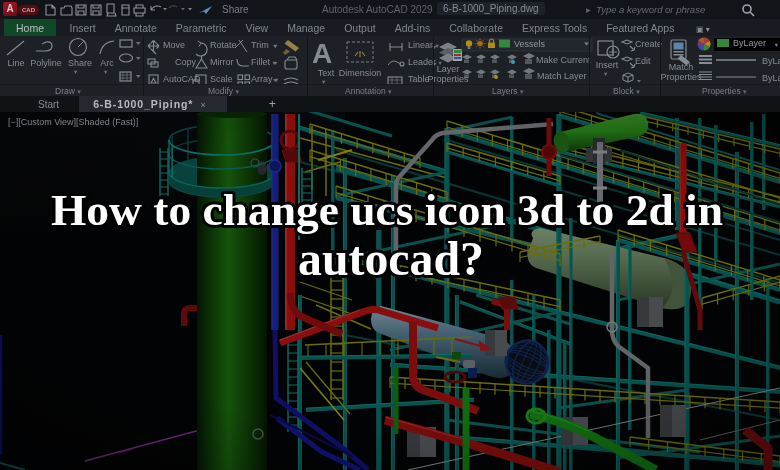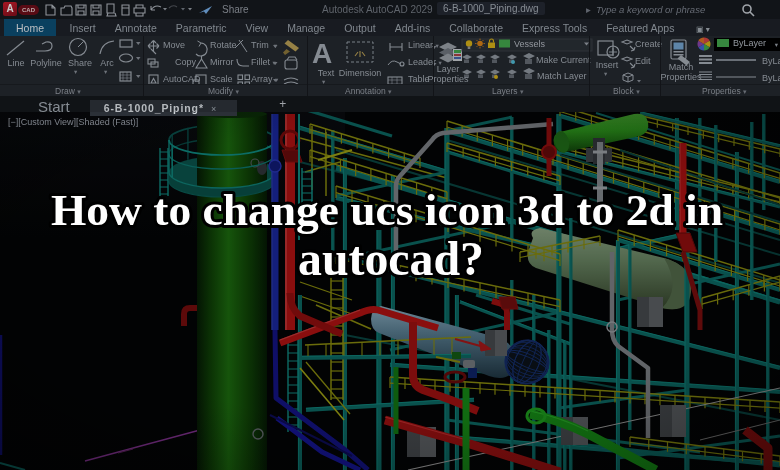--- a/index.html
+++ b/index.html
@@ -10,35 +10,35 @@
 .logoCAD{position:absolute;left:18px;top:4.5px;width:21px;height:10px;background:#670d18;color:#d8c8c8;font-weight:bold;font-size:6px;text-align:center;line-height:10px;border-radius:5px}
 .qat{position:absolute;left:44px;top:0px}
 .share{position:absolute;left:222px;top:3.5px;color:#8d939b;font-size:10px}
 .tcenter1{position:absolute;left:322px;top:4px;color:#6d737b;font-size:10px}
 .tcenter2{position:absolute;left:437px;top:2px;color:#99a0a8;font-size:10px;background:#222630;padding:1px 6px;border-radius:2px}
 .searchbox{position:absolute;left:586px;top:4px;color:#6d737d;font-size:9.5px}
 .searchbox i{color:#767c86}
 .mag{position:absolute;left:741px;top:3px}
 #tabrow{position:absolute;left:0;top:19px;width:780px;height:17px;background:#1c2026;z-index:10;white-space:nowrap;font-size:0}
 .tab{display:inline-block;color:#949ba4;font-size:10.5px;padding:3px 5.5px 0 5.5px;height:17px;margin-right:8px}
-.tab.active{background:#0c4a6e;color:#d6dade;padding-left:12px;padding-right:12px}
+.tab.active{background:#14532d;color:#d6dade;padding-left:12px;padding-right:12px}
 .tabicon{display:inline-block;color:#99a0a8;font-size:8px;padding:3px 6px 0 8px}
 #ribbonwrap{position:absolute;left:0;top:36px;width:780px;height:48px;background:#22262c;z-index:10;overflow:visible}
 #ribbonbg{position:absolute;left:0;top:36px;width:780px;height:60px;background:#22262c;z-index:9}
 .biglbl{position:absolute;color:#99a0a8;font-size:9px;z-index:12;text-align:center;line-height:10px}
 .small{position:absolute;color:#99a0a8;font-size:9px;z-index:12}
 .dd{color:#7f858d;font-size:6.5px}
 .combo{position:absolute;background:#282d33;z-index:11;border:1px solid #353a41;color:#a8aeb6;font-size:9px}
 .sw{display:inline-block;width:12px;height:8px;background:#3f9b48;margin:0 4px 0 2px;vertical-align:-1px}
 #footrow{position:absolute;left:0;top:84px;width:780px;height:12px;background:#22262c;z-index:12;border-top:1px solid #1a1d22}
 .foot{position:absolute;top:1px;color:#8d939b;font-size:8.5px}
 .foot i{font-style:normal;font-size:7px;color:#767c84}
 .vsep{position:absolute;top:36px;width:1px;height:60px;background:#15181c;z-index:13}
 #filetabs{position:absolute;left:0;top:96px;width:780px;height:16px;background:#13161a;z-index:10;white-space:nowrap;font-size:0}
-.ftab{display:inline-block;color:#99a0a8;font-size:15px;padding:2px 13px 0 13px;height:16px}
+.ftab{display:inline-block;color:#99a0a8;font-size:10px;padding:2px 13px 0 13px;height:16px}
 .ftab.active{background:#2b3037;color:#d2d6db;font-weight:bold}
 .x{color:#99a0a8;font-weight:normal;font-size:9px}
 .plus{display:inline-block;color:#b8bdc3;font-size:12px;padding:1px 8px 0 8px;vertical-align:top}
 .ftxt{position:absolute;left:8px;top:117px;color:#7f848c;font-size:9px;z-index:5}
 </style></head>
 <body>
 <div id="page">
 <div style="position:absolute;left:0;top:0;width:780px;height:112px;background:rgba(0,0,0,0.13);z-index:40"></div>
 <svg id="scene" width="780" height="470" viewBox="0 0 780 470">
       <rect x="0" y="0" width="780" height="470" fill="#040506"></rect>

